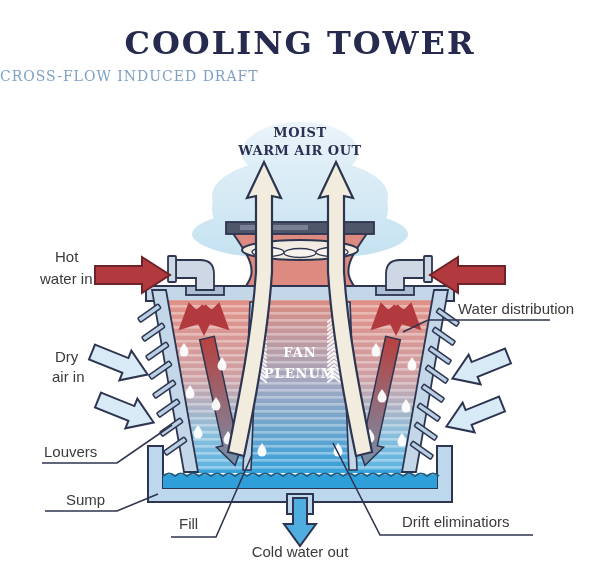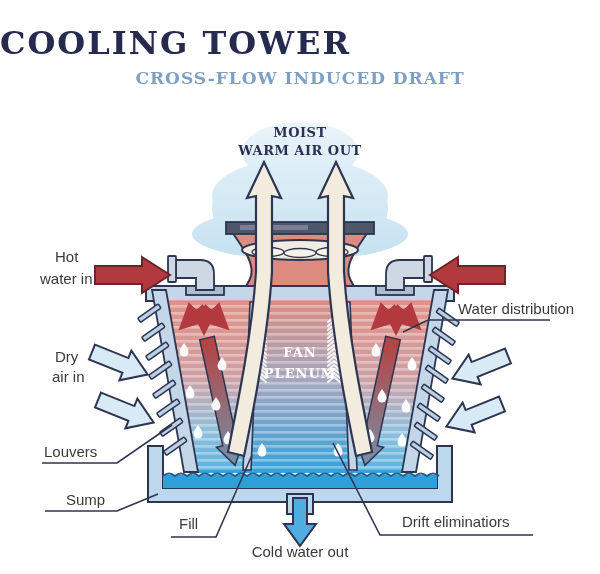--- a/index.html
+++ b/index.html
@@ -1,23 +1,23 @@
 <!DOCTYPE html>
 <html><head>
 <meta charset="utf-8">
 <style>
   html,body{margin:0;padding:0;background:#ffffff;}
   #canvas{position:relative;width:600px;height:574px;background:#ffffff;overflow:hidden;
           font-family:"Liberation Sans",sans-serif;}
-  .title{position:absolute;top:24px;left:0;width:100%;text-align:left;
+  .title{position:absolute;top:24px;left:0;width:100%;text-align:center;
          font-family:"DejaVu Serif","Liberation Serif",serif;font-weight:700;
          font-size:32px;letter-spacing:2px;color:#262a4e;}
-  .subtitle{position:absolute;top:68px;left:0;width:100%;text-align:center;
-         font-family:"DejaVu Serif","Liberation Serif",serif;font-weight:700;
-         font-size:17px;letter-spacing:1px;color:#7da0c3;}
+  .subtitle{position:absolute;top:68px;left:0;width:100%;text-align:left;
+         font-family:"DejaVu Serif","Liberation Serif",serif;font-weight:400;
+         font-size:14px;letter-spacing:1px;color:#7da0c3;}
   svg{position:absolute;top:0;left:0;}
   text.lbl{font-family:"Liberation Sans",sans-serif;font-size:15px;fill:#3a3a3a;}
   text.serifcap{font-family:"DejaVu Serif","Liberation Serif",serif;font-weight:700;
          font-size:13px;letter-spacing:.5px;fill:#2b2f52;}
   text.plenum{font-family:"DejaVu Serif","Liberation Serif",serif;font-weight:700;
          font-size:13px;letter-spacing:1px;fill:#ffffff;}
   .leader{stroke:#2f3550;stroke-width:1.6;fill:none;}
 </style>
 </head>
 <body>

